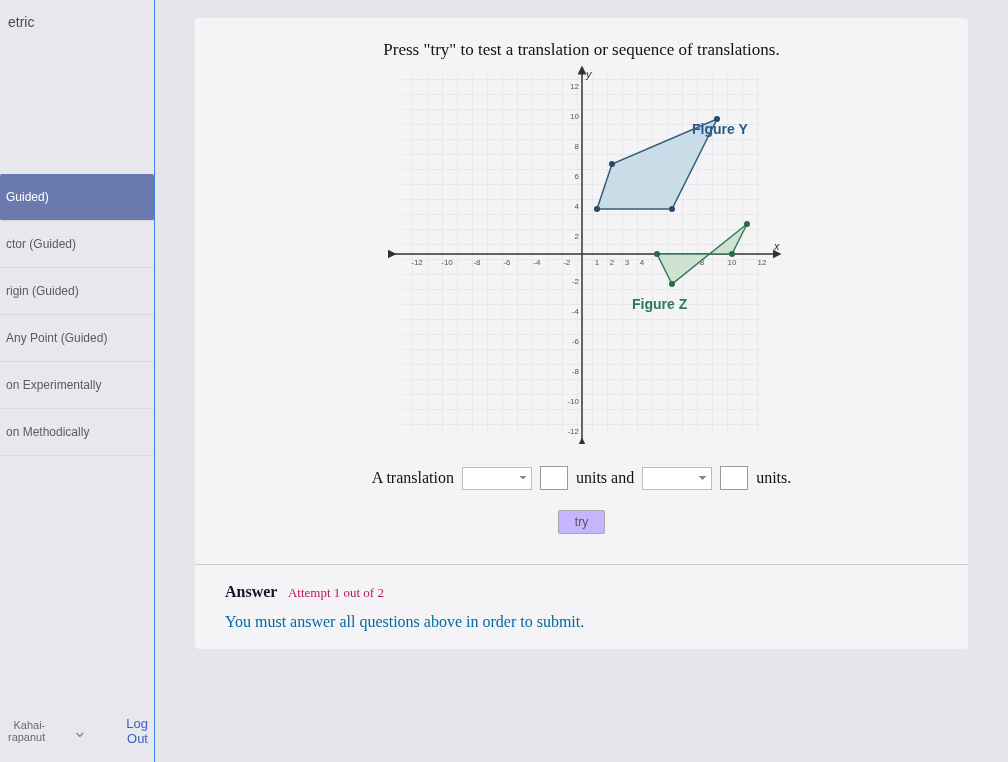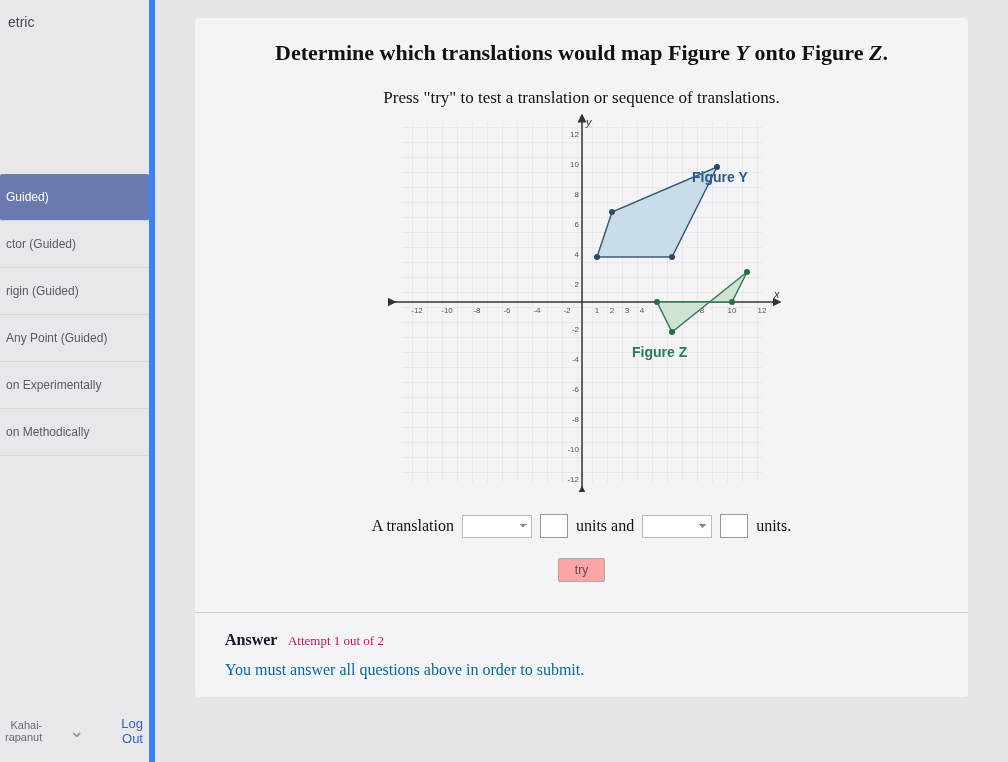--- a/index.html
+++ b/index.html
@@ -1,35 +1,35 @@
 <!DOCTYPE html>
 <html><head>
 <meta charset="utf-8">
 <style>
 * { box-sizing: border-box; margin: 0; padding: 0; }
 body { font-family: Arial, sans-serif; background: #d4d4d8; width: 1008px; height: 762px; overflow: hidden; position: relative; }
 .page { display: flex; height: 100%; }
-.sidebar { width: 155px; background: #e8e8ec; padding-top: 10px; border-right: 6px solid #3b82f6; display: flex; flex-direction: column; position: relative; }
+.sidebar { width: 155px; background: #e8e8ec; padding-top: 10px; border-right: 1px solid #3b82f6; display: flex; flex-direction: column; position: relative; }
 .sidebar-header { color: #4a4a55; font-size: 14px; padding: 4px 8px; margin-bottom: 140px; }
 .sidebar-item { padding: 16px 6px; font-size: 12px; color: #5a5a66; cursor: pointer; border-bottom: 1px solid #d8d8dc; }
 .sidebar-item.active { background: #6b7aae; color: #fff; border-radius: 2px; }
 .logout { color: #3b5fc9; font-size: 13px; cursor: pointer; padding: 6px; }
 .footer { position: absolute; bottom: 10px; left: 4px; display: flex; gap: 27px; font-size: 11px; color: #6a6a74; align-items: center; text-align: right; }
 .footer .caret { color: #888; font-size: 18px; }
 .main { flex: 1; background: #e6e6ea; padding: 18px 40px 10px 40px; overflow-y: auto; }
 .content-card { background: #f4f4f6; border-radius: 4px; padding: 22px 30px 18px 30px; }
 .question-title { font-family: Georgia, 'Times New Roman', serif; font-size: 22px; color: #111; text-align: center; margin-bottom: 22px; }
 .question-title .it { font-style: italic; }
 .subtitle { font-family: Georgia, serif; font-size: 17px; color: #111; text-align: center; margin-bottom: 4px; }
 .graph-wrap { display: flex; justify-content: center; margin-bottom: 22px; }
 .answer-row { display: flex; justify-content: center; align-items: center; gap: 8px; font-family: Georgia, serif; font-size: 16px; color: #111; margin-bottom: 20px; }
 .select { border: 1px solid #bbb; background: #fff; padding: 3px 20px 3px 8px; font-size: 13px; appearance: none; position: relative; min-width: 70px; background-image: linear-gradient(45deg, transparent 50%, #888 50%), linear-gradient(135deg, #888 50%, transparent 50%); background-position: right 8px center, right 4px center; background-size: 4px 4px, 4px 4px; background-repeat: no-repeat; }
 .numbox { border: 1px solid #999; width: 28px; height: 24px; background: #fff; text-align: center; font-size: 14px; }
 .try-row { display: flex; justify-content: center; margin-bottom: 30px; }
-.try-btn { border: 1px solid #aaa; background: #fca5a5; padding: 4px 16px; font-size: 12px; cursor: pointer; color: #555; border-radius: 2px; }
+.try-btn { border: 1px solid #aaa; background: #c4b5fd; padding: 4px 16px; font-size: 12px; cursor: pointer; color: #555; border-radius: 2px; }
 .divider { border: none; border-top: 1px solid #ccc; margin: 0 -30px 18px -30px; }
 .answer-label { font-family: Georgia, serif; font-size: 16px; font-weight: bold; color: #0f172a; }
 .attempt { font-family: Georgia, serif; font-size: 13px; color: #be185d; margin-left: 6px; }
 .answer-msg { font-family: Georgia, serif; font-size: 16px; color: #0369a1; margin-top: 12px; }
 svg { display: block; }
 </style>
 </head>
 <body>
 
 <div class="page">
@@ -43,23 +43,20 @@
     <div class="sidebar-item">on Methodically</div>
     <div class="footer">
       <span>Kahai-rapanut</span>
       <span class="caret">⌄</span>
       <span class="logout">Log Out</span>
     </div>
   </aside>
 
   <main class="main">
     <div class="content-card">
-      <h1 class="question-title">
-        <span>Determine which translations would map Figure </span><span class="it">Y</span><span> onto Figure </span><span class="it">Z</span><span>.</span>
-      </h1>
       <p class="subtitle">Press "try" to test a translation or sequence of translations.</p>
 
       <div class="graph-wrap">
         <svg width="400" height="380" viewBox="0 0 400 380">
           <defs>
             <pattern id="grid" width="15" height="15" patternUnits="userSpaceOnUse">
               <path d="M 15 0 L 0 0 0 15" fill="none" stroke="#d0d0d0" stroke-width="0.6"></path>
             </pattern>
             <marker id="arrow" markerWidth="6" markerHeight="6" refX="3" refY="3" orient="auto">
               <path d="M0,0 L6,3 L0,6 Z" fill="#333"></path>

